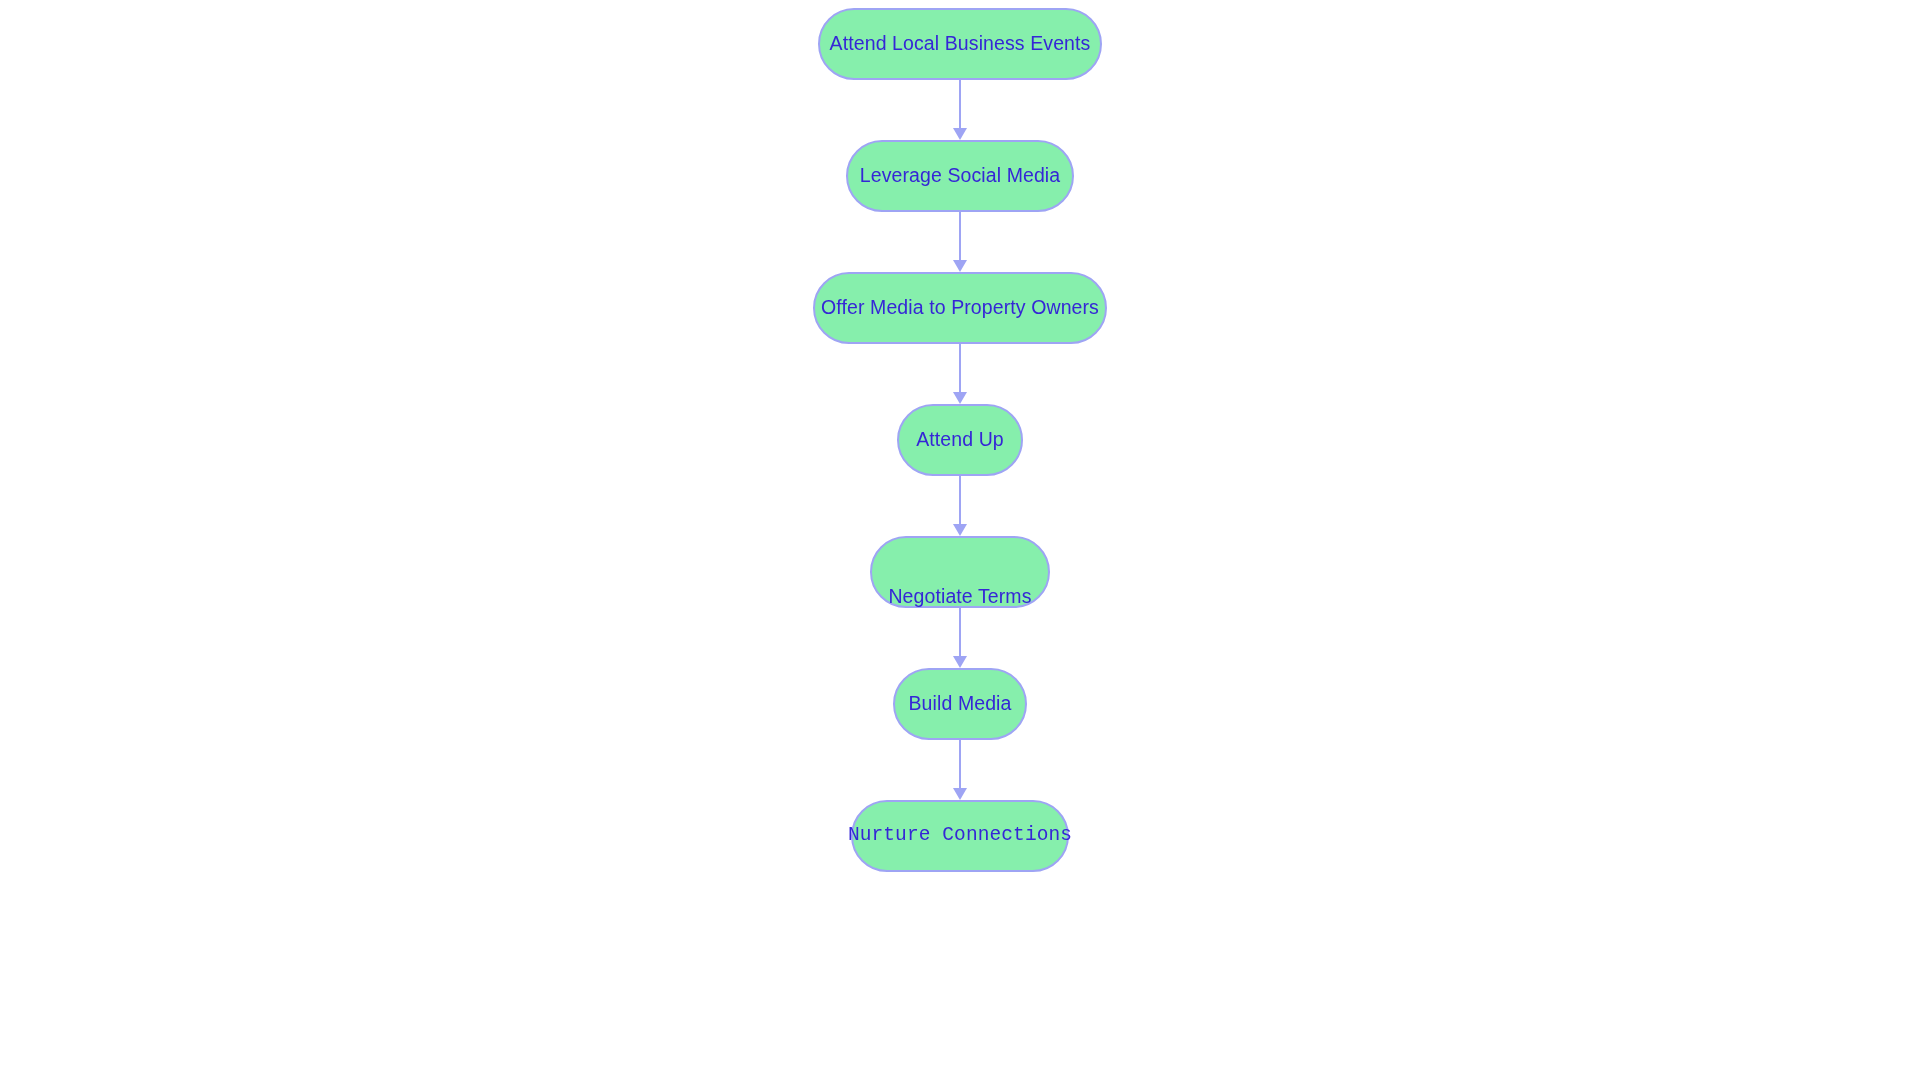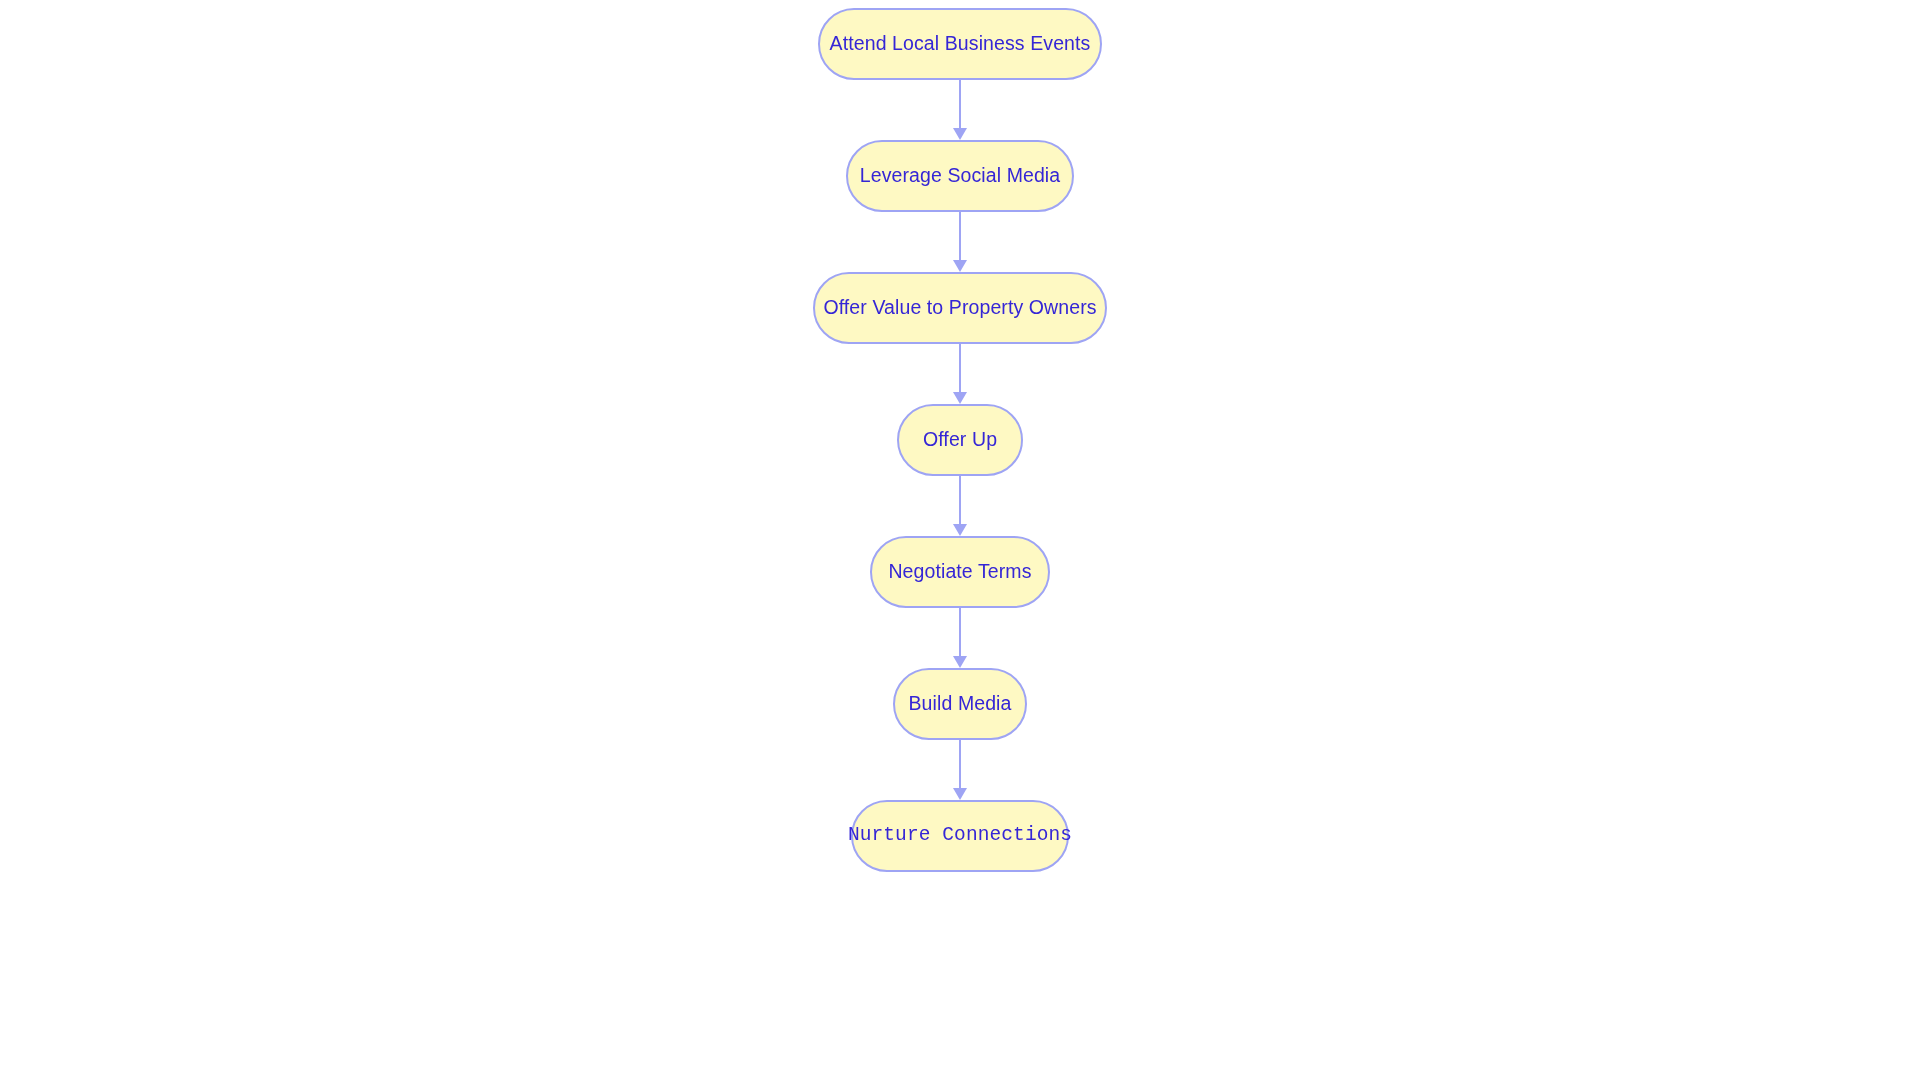--- a/index.html
+++ b/index.html
@@ -32,21 +32,21 @@
     flex-direction: column;
     align-items: center;
   }
 
   .node {
     box-sizing: border-box;
     height: 72px;
     display: flex;
     align-items: center;
     justify-content: center;
-    background: #fef9c3;
+    background: #86efac;
     border: 2px solid #9ea4f4;
     border-radius: 36px;
     padding: 0 30px;
     color: #3526d6;
     font-size: 19.5px;
     line-height: 1;
     letter-spacing: 0.1px;
     white-space: nowrap;
     font-family: "Liberation Sans", sans-serif;
   }
@@ -98,38 +98,38 @@
     <div class="node" style="width:228px;">
       <span class="node-label">Leverage Social Media</span>
     </div>
 
     <div class="connector" style="height:60px;">
       <div class="line"></div>
       <div class="arrowhead"></div>
     </div>
 
     <div class="node" style="width:294px;">
-      <span class="node-label">Offer Value to Property Owners</span>
+      <span class="node-label">Offer Media to Property Owners</span>
     </div>
 
     <div class="connector" style="height:60px;">
       <div class="line"></div>
       <div class="arrowhead"></div>
     </div>
 
     <div class="node" style="width:126px;">
-      <span class="node-label">Offer Up</span>
+      <span class="node-label">Attend Up</span>
     </div>
 
     <div class="connector" style="height:60px;">
       <div class="line"></div>
       <div class="arrowhead"></div>
     </div>
 
-    <div class="node" style="width:180px;">
+    <div class="node" style="width:180px;align-items:flex-end;">
       <span class="node-label">Negotiate Terms</span>
     </div>
 
     <div class="connector" style="height:60px;">
       <div class="line"></div>
       <div class="arrowhead"></div>
     </div>
 
     <div class="node" style="width:134px;">
       <span class="node-label">Build Media</span>

